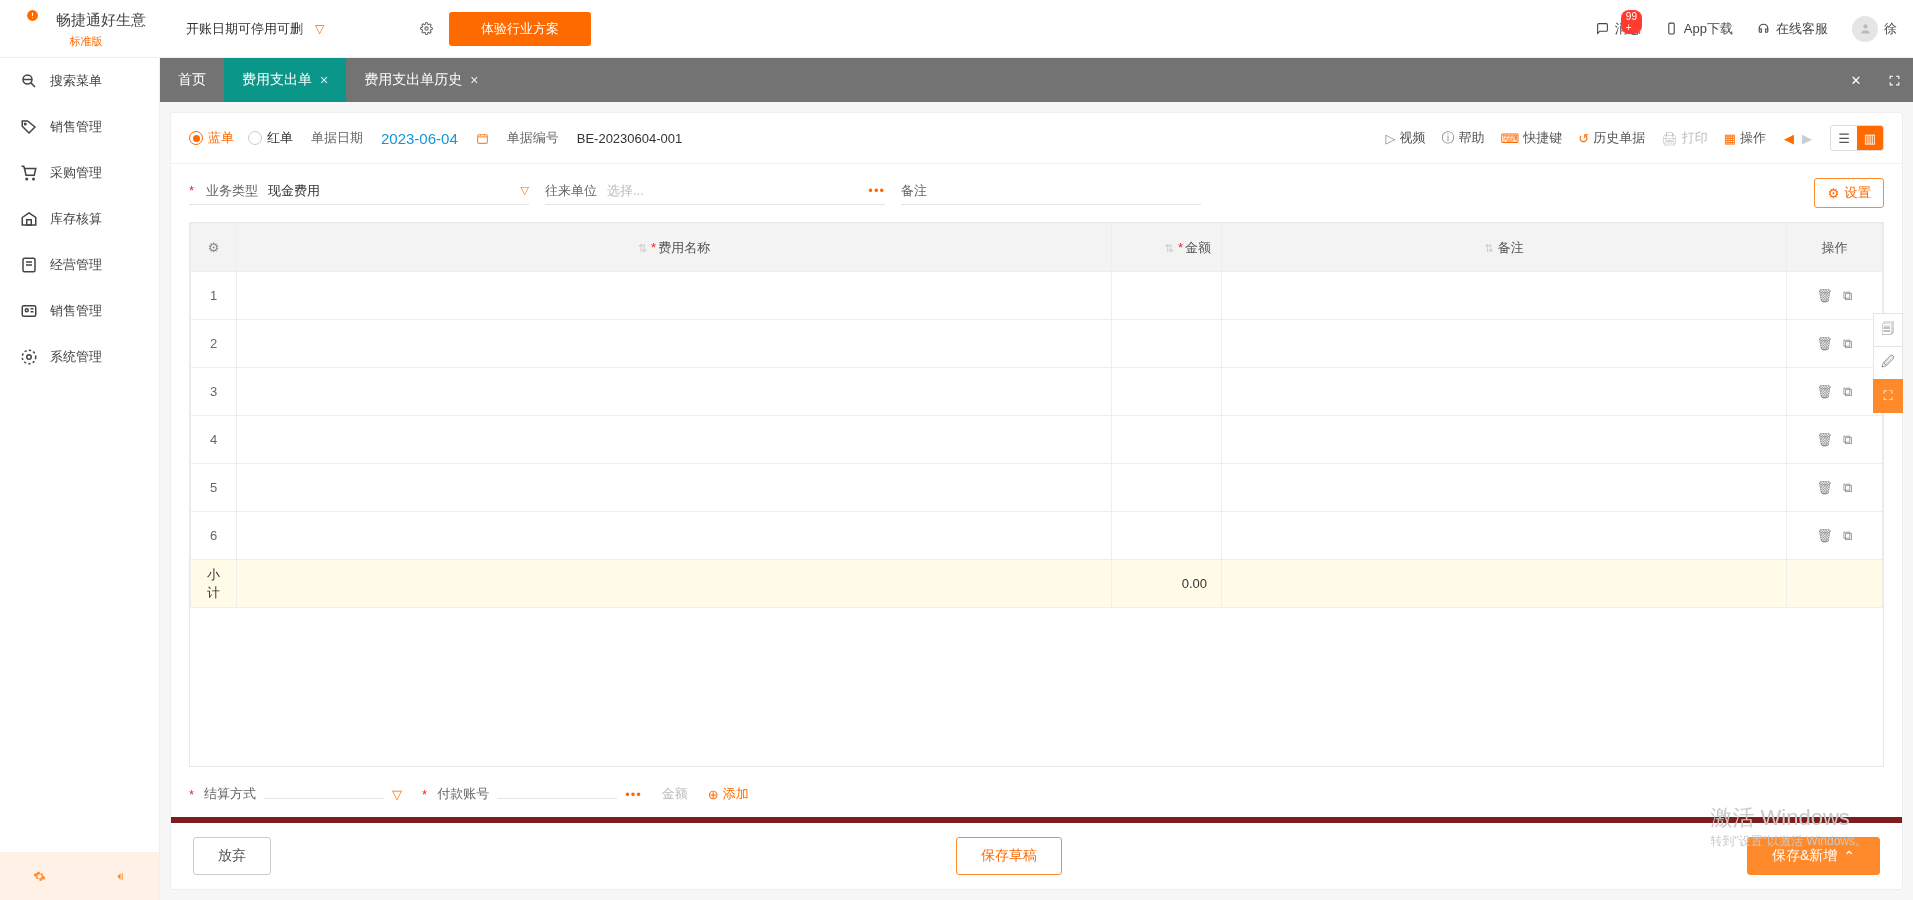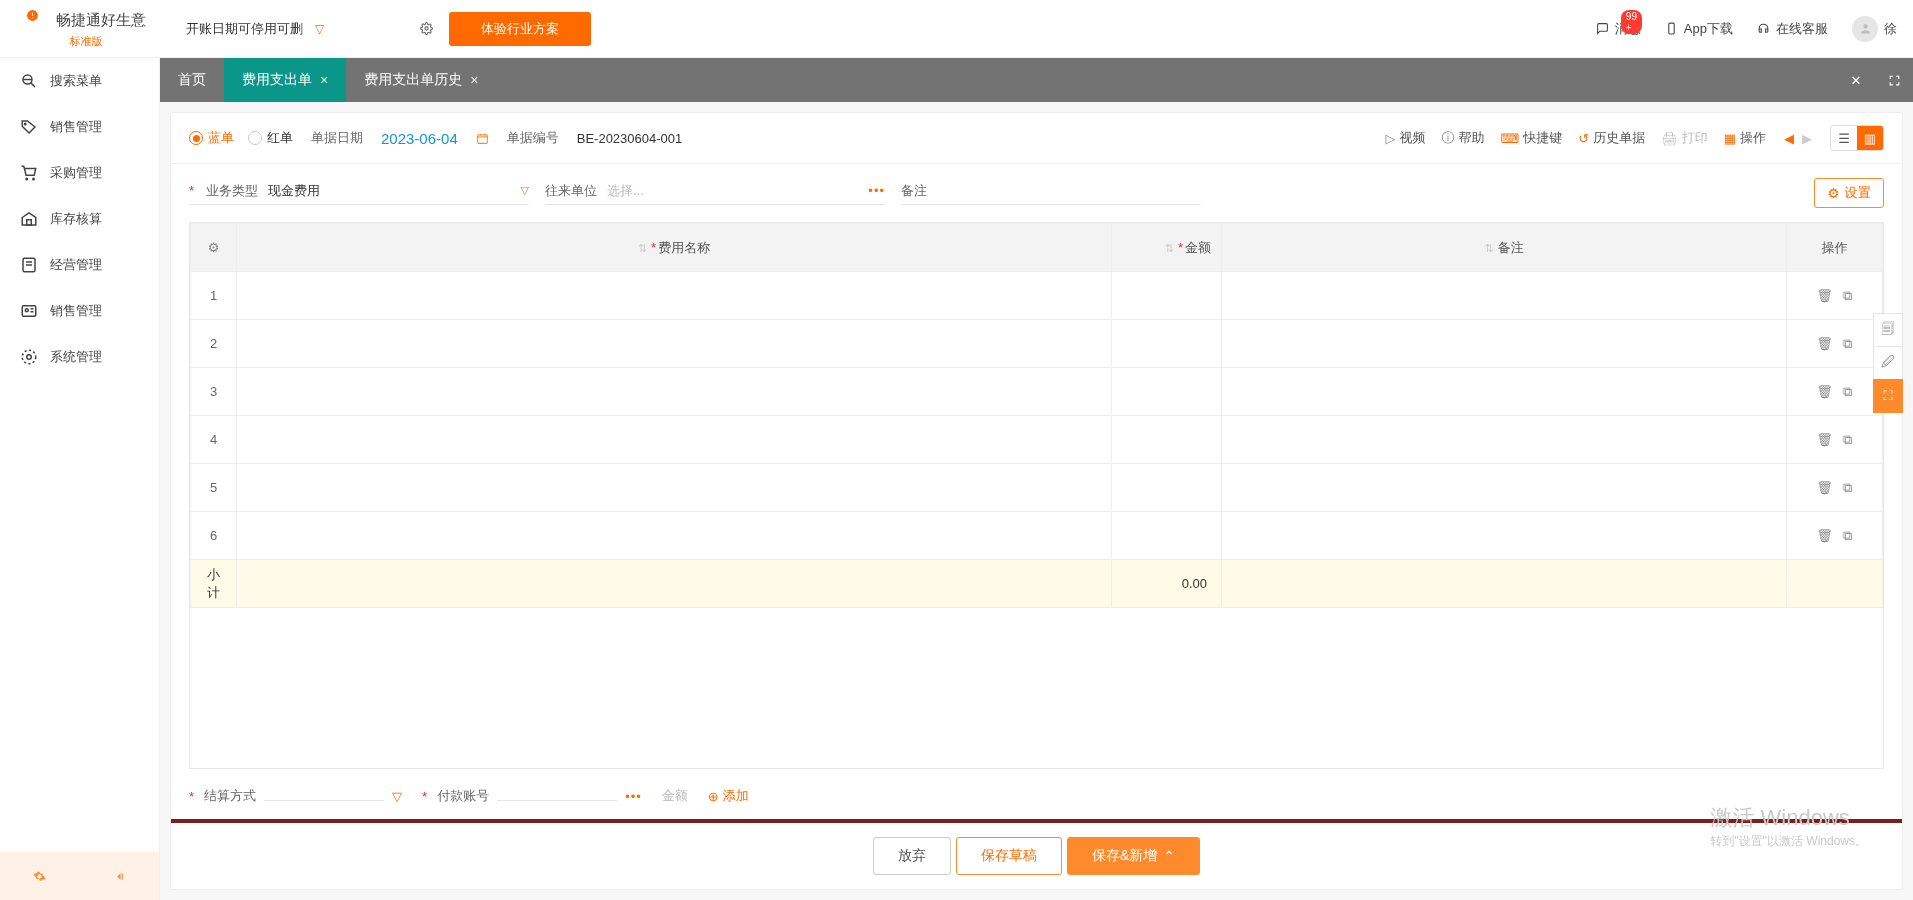--- a/index.html
+++ b/index.html
@@ -85,21 +85,21 @@
 .subtot-lbl { text-align:center; }
 .amt-foot { text-align:right; padding-right:14px; }
 
 
 .bottom-fields { display:flex; align-items:center; gap:20px; padding:6px 18px 14px; }
 .bf-field { display:flex; align-items:center; gap:8px; }
 .bf-input { border:none; border-bottom:1px solid #e5e5e5; min-width:120px; padding:4px 2px; }
 .add-link { color:#ff6a00; display:flex; align-items:center; gap:4px; cursor:pointer; }
 
 
-.actions { padding:14px 22px; display:flex; justify-content:center; gap:5px; border-top:4px solid #7f1d1d; }
+.actions { padding:14px 22px; display:flex; justify-content:space-between; gap:14px; border-top:6px solid #7f1d1d; }
 .btn { padding:9px 24px; border-radius:3px; font-size:14px; cursor:pointer; }
 .btn-ghost { background:#fff; border:1px solid #ccc; color:#555; }
 .btn-outline { background:#fff; border:1px solid #ff8a2b; color:#ff6a00; }
 .btn-primary { background:#ff8a2b; border:1px solid #ff8a2b; color:#fff; display:flex; align-items:center; gap:6px; }
 
 
 .float-rail { position:absolute; right:-1px; top:200px; display:flex; flex-direction:column; }
 .fr-it { width:30px; height:34px; background:#fff; border:1px solid #e5e5e5; display:flex; align-items:center; justify-content:center; color:#888; cursor:pointer; margin-bottom:-1px; }
 .fr-it.hl { background:#ff8a2b; border-color:#ff8a2b; color:#fff; }
 

